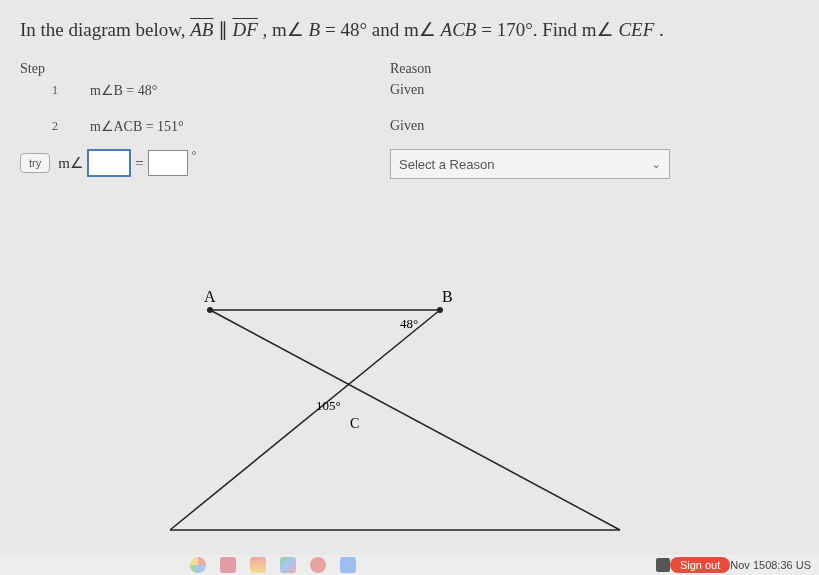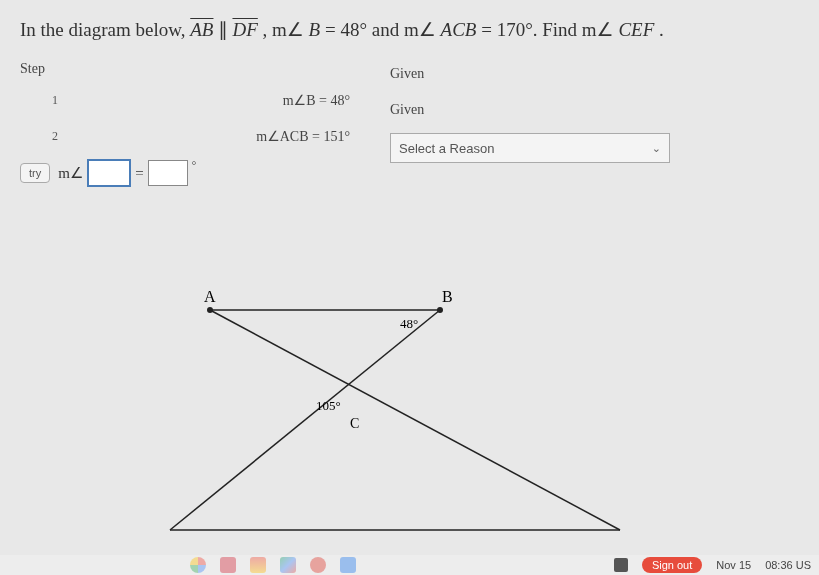--- a/index.html
+++ b/index.html
@@ -27,34 +27,34 @@
       width: 330px;
     }
     .reason-col {
       flex: 1;
       padding-left: 40px;
     }
     .header-row {
       display: flex;
       font-size: 14px;
       color: #444;
-      margin-bottom: 10px;
+      margin-bottom: 0;
     }
     .step-h { width: 70px; }
     .angle-h { flex: 1; text-align: center; }
     .reason-h { }
     .data-row {
       display: flex;
       align-items: center;
       font-size: 14px;
       margin-bottom: 10px;
       min-height: 26px;
     }
     .step-cell { width: 70px; text-align: center; font-size: 12px; color: #555; }
-    .angle-cell { flex: 1; text-align: right; color: #444; }
+    .angle-cell { flex: 1; text-align: left; color: #444; }
     .reason-cell { font-size: 14px; color: #444; }
     .input-row {
       display: flex;
       align-items: center;
       margin-top: 6px;
     }
     .try-btn {
       border: 1px solid #aaa;
       border-radius: 4px;
       background: #f4f4f4;
@@ -121,21 +121,20 @@
       right: 0;
       height: 20px;
       background: rgba(240,240,240,0.6);
       display: flex;
       align-items: center;
       justify-content: flex-end;
       padding: 0 8px;
       font-family: sans-serif;
       font-size: 11px;
       color: #444;
-      gap: 14px;
     }
     .signout {
       background: #e74c3c;
       color: #fff;
       padding: 2px 10px;
       border-radius: 10px;
       font-size: 11px;
     }
     .tb-icons {
       position: absolute;
@@ -186,20 +185,23 @@
       <div class="angle-input-group">
         <span>m∠</span>
         <input class="sq-input" type="text" style="">
         <span>=</span>
         <input class="sq-input2" type="text" style="">
         <span class="deg-sup">°</span>
       </div>
     </div>
   </div>
   <div class="reason-col">
+    <div class="header-row">
+      <div class="reason-h">Reason</div>
+    </div>
     <div class="data-row">
         <div class="reason-cell">Given</div>
       </div>
     <div class="data-row">
         <div class="reason-cell">Given</div>
       </div>
     <div class="input-row" style="margin-top:6px;">
       <div class="reason-select">
         <span>Select a Reason</span>
         <span class="chevron">⌄</span>

